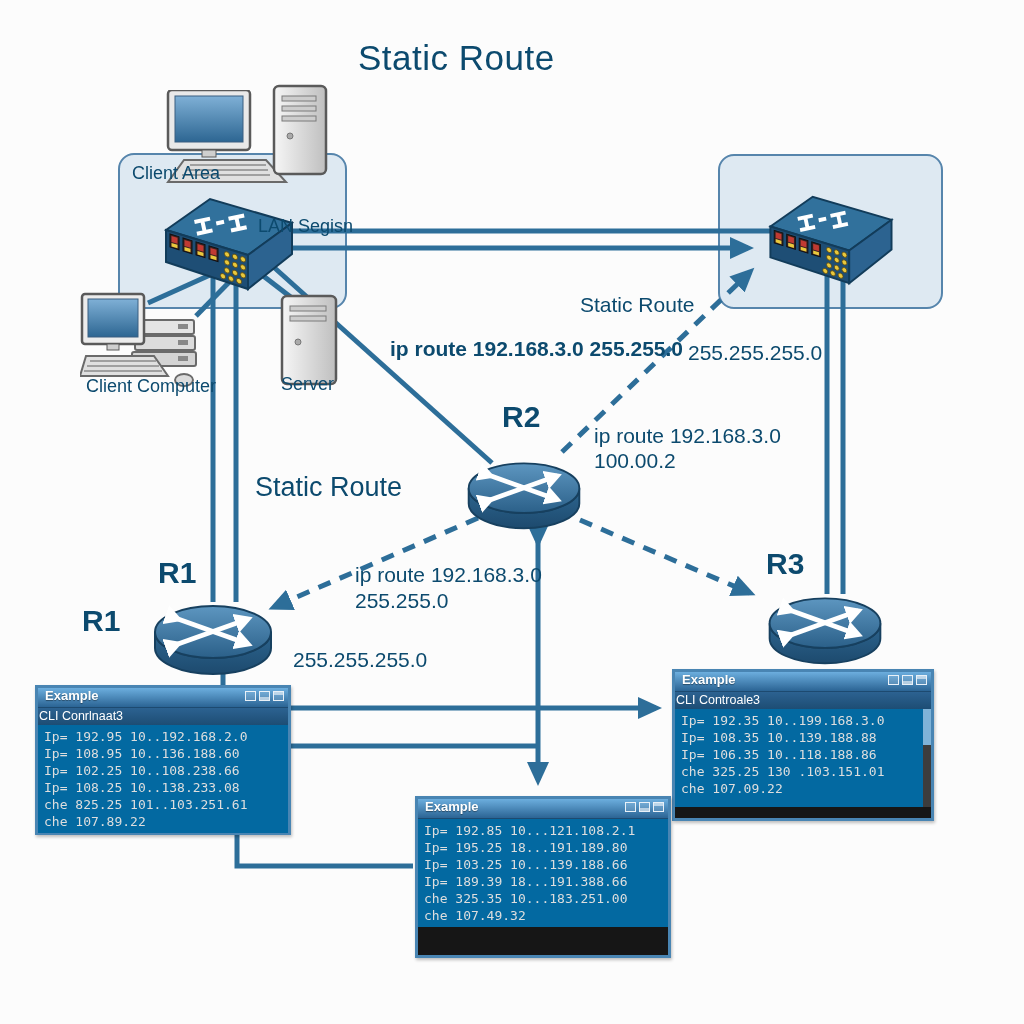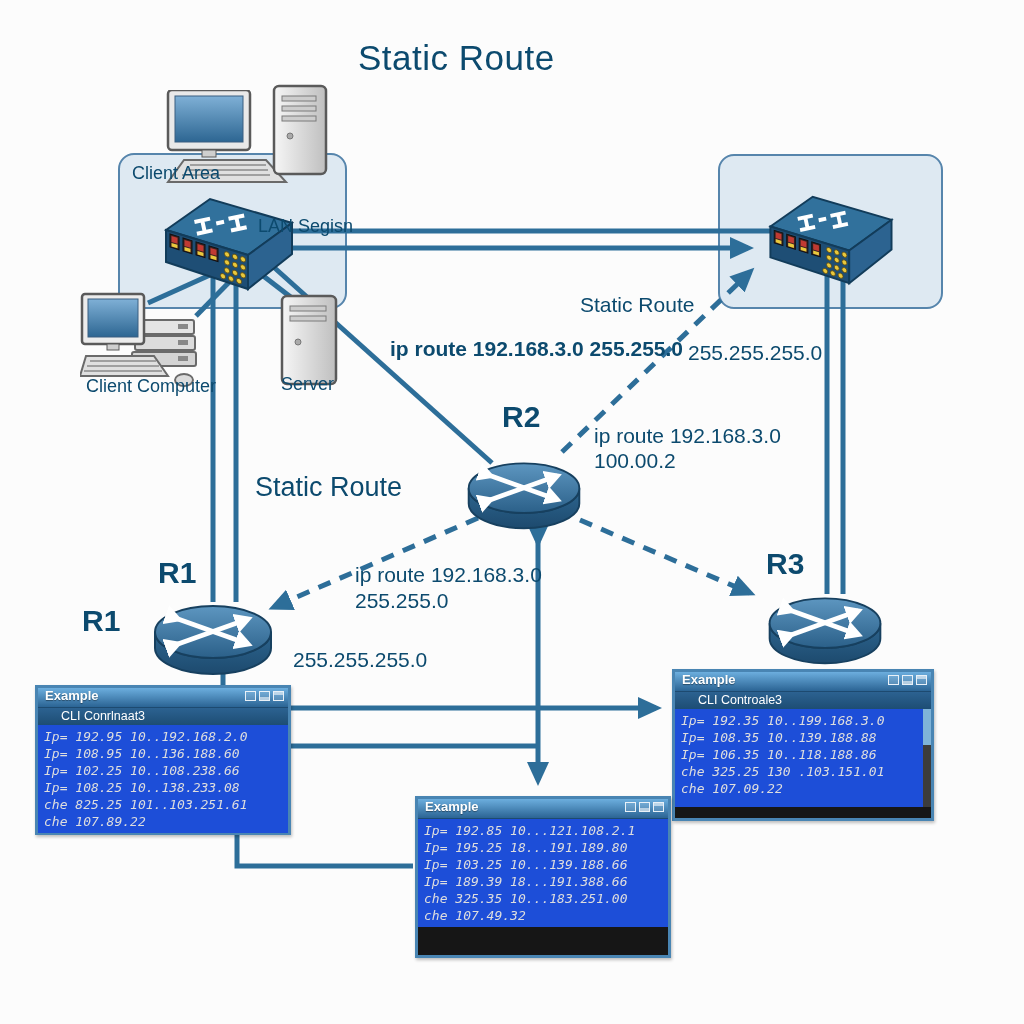--- a/index.html
+++ b/index.html
@@ -17,23 +17,23 @@
   
   .term{position:absolute;border:3px solid #4985b3;background:#161616;box-shadow:1px 2px 3px rgba(0,0,0,.25);}
   .term .titlebar{height:20px;background:linear-gradient(#6caede,#2b6494);display:flex;align-items:center;
                   padding:0 4px 4px 7px;box-sizing:border-box;border-bottom:1px solid #1d4a70;}
   .term .titlebar .t{color:#fff;font-weight:bold;font-size:13px;text-shadow:0 1px 1px rgba(0,0,0,.4);flex:1;}
   .winbtns{display:flex;gap:3px;}
   .winbtn{width:11px;height:10px;border:1px solid #e9f1f8;background:rgba(255,255,255,.12);box-sizing:border-box;}
   .winbtn.b2{box-shadow:inset 0 -3px 0 rgba(255,255,255,.55);}
   .winbtn.b3{box-shadow:inset 0 3px 0 rgba(255,255,255,.55);}
   .term .subbar{height:17px;background:linear-gradient(#2c6291,#1d4d74);color:#fff;font-size:12.5px;
-                padding:1px 23px 0;box-sizing:border-box;}
-  .term .body{position:relative;background:#1d4ed8;padding:3px 6px;color:#dedede;
-              font-family:"DejaVu Sans Mono", monospace;font-size:13px;line-height:17px;font-style:italic;}
+                padding:1px 1px 0;box-sizing:border-box;}
+  .term .body{position:relative;background:#0369a1;padding:3px 6px;color:#dedede;
+              font-family:"DejaVu Sans Mono", monospace;font-size:13px;line-height:17px;}
   .term .row{white-space:pre;}
   .scroll{position:absolute;top:0;right:0;width:8px;height:100%;background:#3c3c3c;}
   .scroll .thumb{position:absolute;top:0;left:0;width:8px;height:36px;background:#7fb3d8;}
 </style>
 </head>
 <body>
 
 <div id="canvas">
 
   <svg width="0" height="0" style="position:absolute">

